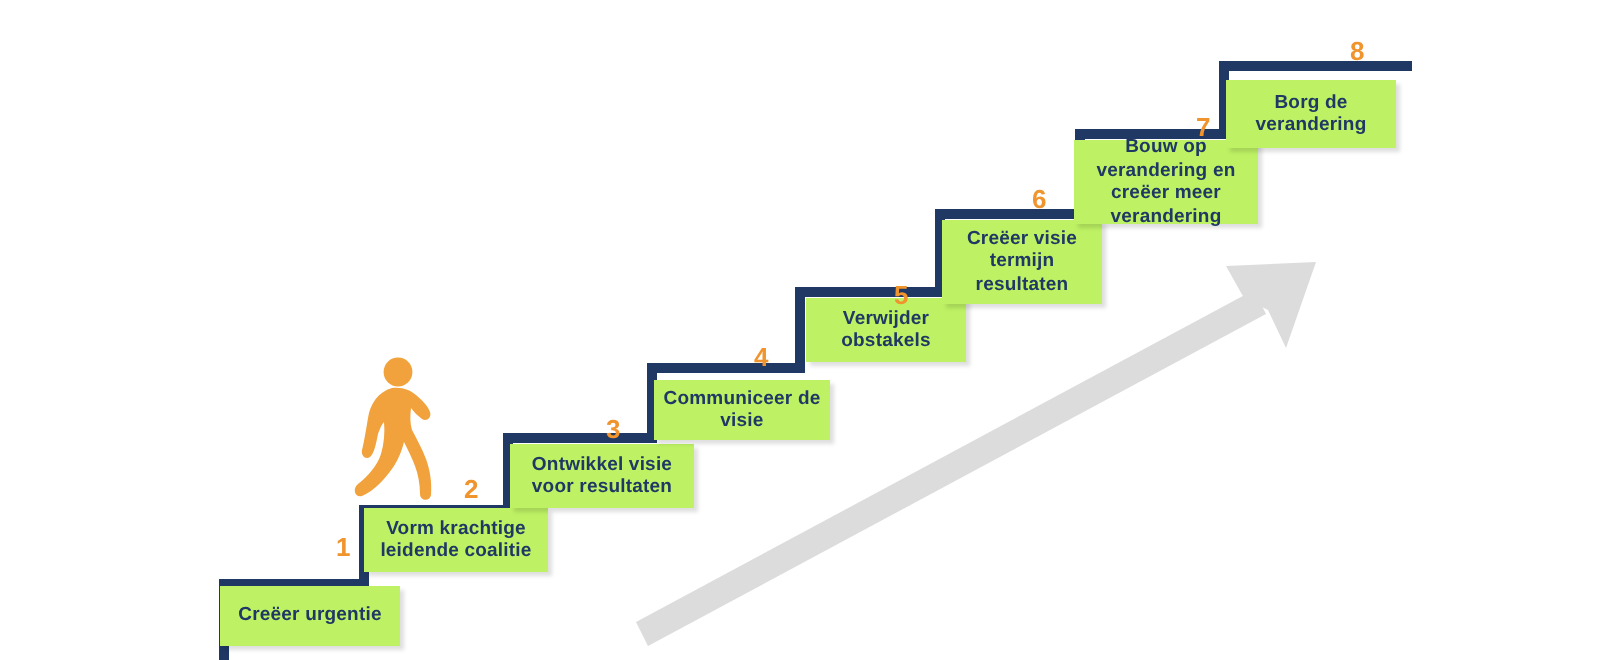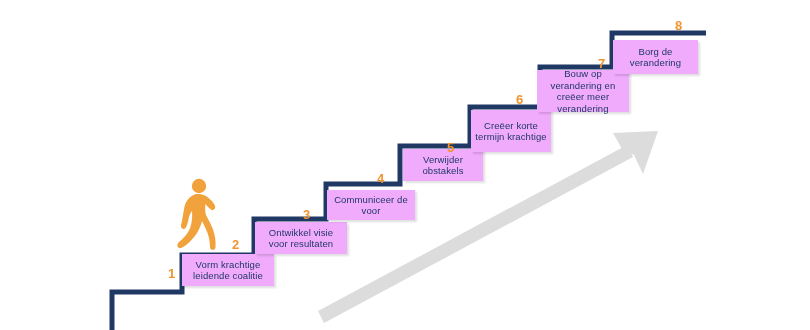--- a/index.html
+++ b/index.html
@@ -42,25 +42,25 @@
     position: absolute;
     left: 172px;
     top: 178px;
     width: 52px;
     height: 78px;
     z-index: 4;
   }
   .step-box {
     position: absolute;
     z-index: 5;
-    background: #f0abfc;
+    background: #bef264;
     color: #1F3864;
     font-size: 9.5px;
     line-height: 11.5px;
-    font-weight: normal;
+    font-weight: bold;
     text-align: center;
     display: flex;
     align-items: center;
     justify-content: center;
     padding: 3px 4px;
     box-sizing: border-box;
     box-shadow: 2px 2px 2px rgba(0,0,0,0.13);
     letter-spacing: 0.1px;
   }
   .step-num {
@@ -90,35 +90,36 @@
 
   <svg id="runner" viewBox="0 0 52 78">
     <g fill="#F2A23C">
       <circle cx="27" cy="8" r="7.2"></circle>
       <path d="M24 16 C17 18 13 24 12 31 C11 37 10 43 9 47 C8.4 50 11 52 13 50.5 C15 49 16 44 17 39 C18 36 19 34 20 33 C20.5 38 20 44 18.5 49 C16.5 55 12 60 7 64 C4 66.5 5.5 71 9 70 C15 67.5 21 61 25 55 C27.5 51 29 47 30 43 C32 47 34 51 35.5 55 C37 59 38 64 38 69 C38 72.5 43 73 43.5 69.5 C44 63 43 57 41 51.5 C39 46 36 41 34 37 C33 34 33 30 33.5 26 C35 28 37 30 39 31.5 C41 33 44 31 43 28 C42 25 39 22 36 19.5 C33 17 29.5 15.5 24 16 Z"></path>
       <path d="M33 20 C36 21 39 24 41 27 C42.5 29.5 39.5 31.5 38 29.5 C36 27 34 24.5 32 23 Z"></path>
     </g>
   </svg>
 
   <div class="step-num" style="left:168px; top:267px;">1</div>
+  <div class="step-box" style="left:110px; top:293px; width:90px; height:30px;">Creëer urgentie</div>
 
   <div class="step-num" style="left:232px; top:238px;">2</div>
   <div class="step-box" style="left:182px; top:254px; width:92px; height:32px;">Vorm krachtige leidende coalitie</div>
 
   <div class="step-num" style="left:303px; top:208px;">3</div>
   <div class="step-box" style="left:255px; top:222px; width:92px; height:32px;">Ontwikkel visie voor resultaten</div>
 
   <div class="step-num" style="left:377px; top:172px;">4</div>
-  <div class="step-box" style="left:327px; top:190px; width:88px; height:30px;">Communiceer de voor</div>
+  <div class="step-box" style="left:327px; top:190px; width:88px; height:30px;">Communiceer de visie</div>
 
   <div class="step-num" style="left:447px; top:141px;">5</div>
   <div class="step-box" style="left:403px; top:149px; width:80px; height:32px;">Verwijder obstakels</div>
 
   <div class="step-num" style="left:516px; top:93px;">6</div>
-  <div class="step-box" style="left:471px; top:110px; width:80px; height:42px;">Creëer korte termijn krachtige</div>
+  <div class="step-box" style="left:471px; top:110px; width:80px; height:42px;">Creëer visie termijn resultaten</div>
 
   <div class="step-num" style="left:598px; top:57px;">7</div>
   <div class="step-box" style="left:537px; top:70px; width:92px; height:42px;text-align:center;">Bouw op verandering en creëer meer verandering</div>
 
   <div class="step-num" style="left:675px; top:19px;">8</div>
   <div class="step-box" style="left:613px; top:40px; width:85px; height:34px;">Borg de verandering</div>
 
 </div>
 
 </body></html>

